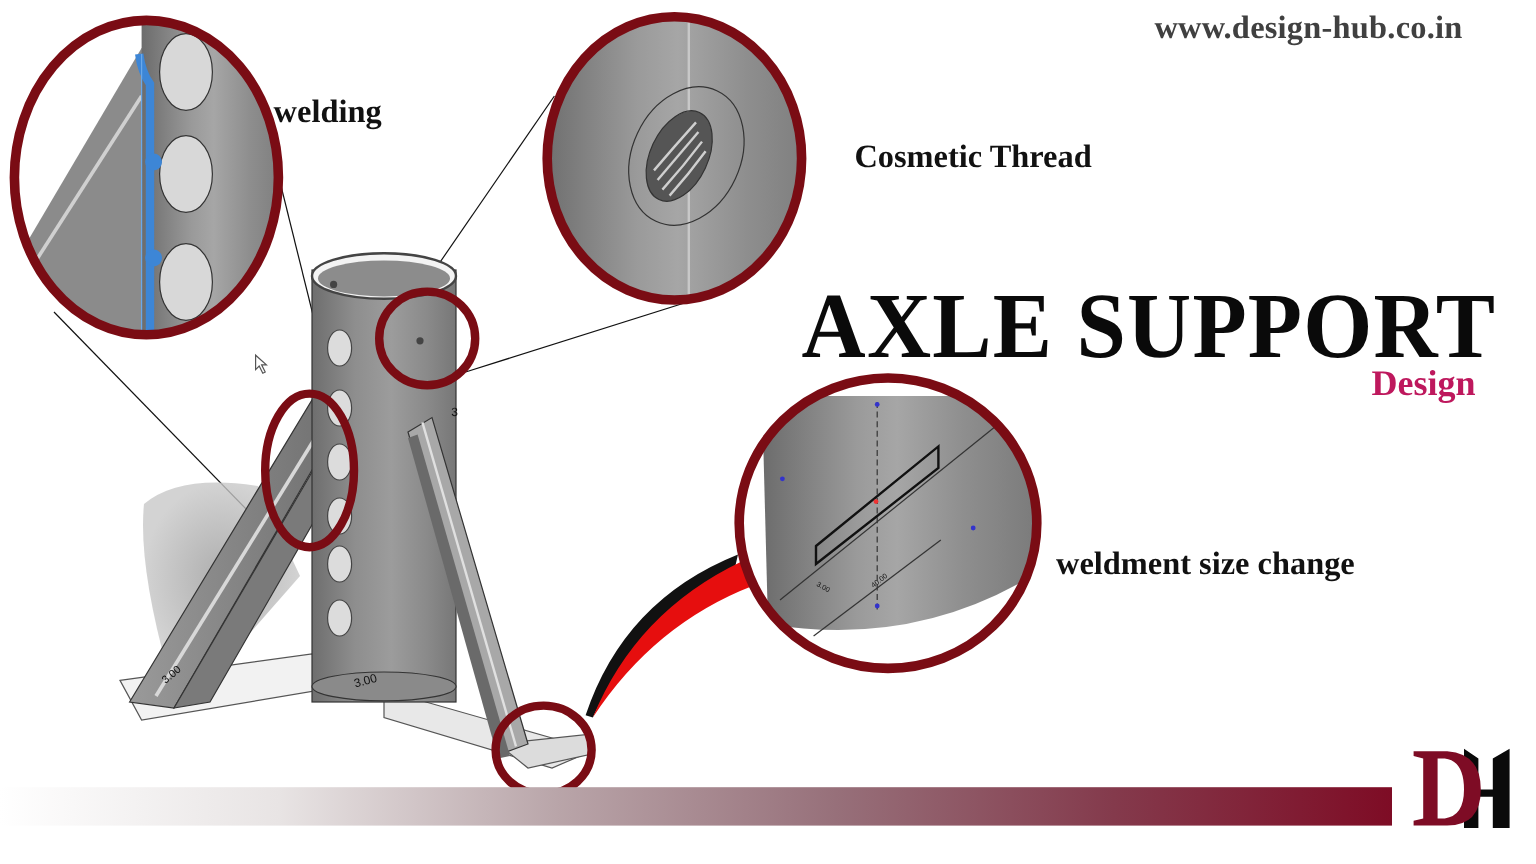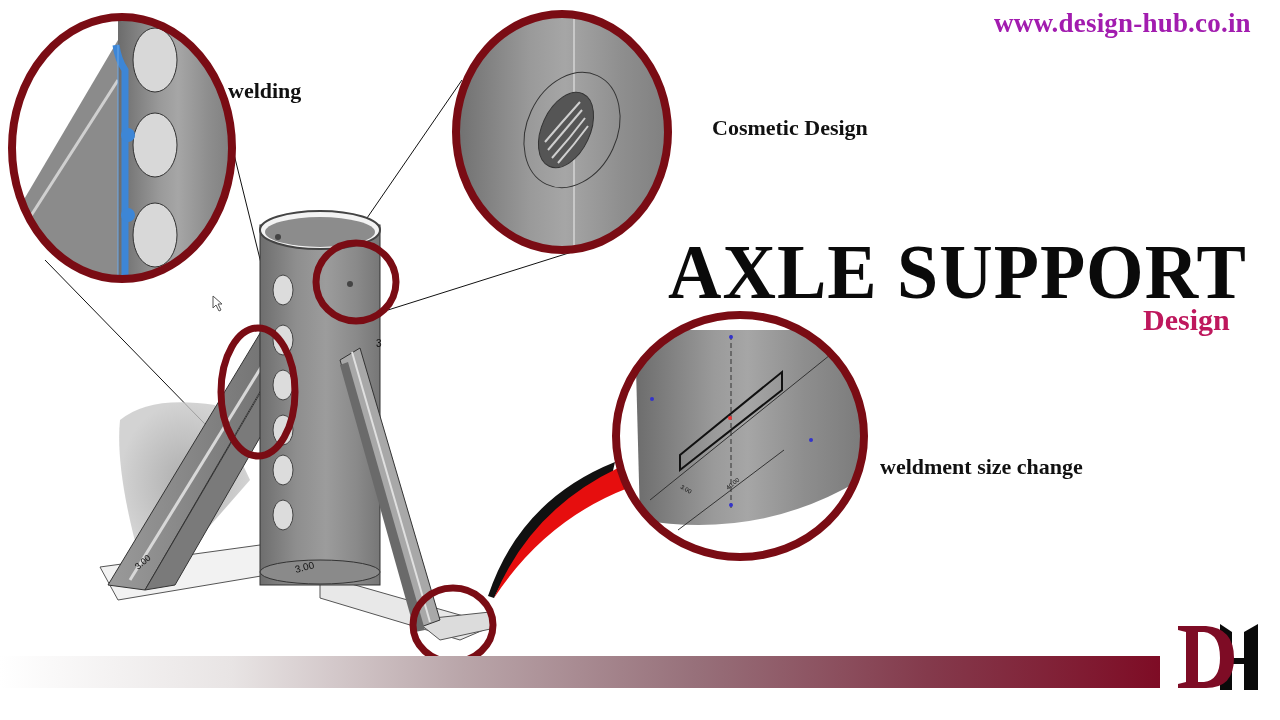--- a/index.html
+++ b/index.html
@@ -1,21 +1,21 @@
 <!DOCTYPE html>
 <html><head>
 <meta charset="utf-8">
 <style>
   html,body{margin:0;padding:0;}
   body{width:1280px;height:720px;position:relative;overflow:hidden;background:#ffffff;font-family:"Liberation Serif",serif;}
   .abs{position:absolute;}
-  .site-url{left:962px;top:8px;font-size:27px;font-weight:bold;color:#a21caf;letter-spacing:0.2px;margin-left:32px;}
+  .site-url{left:962px;top:8px;font-size:27px;font-weight:bold;color:#404040;letter-spacing:0.2px;}
   .title{left:668px;top:228px;font-size:74px;font-weight:bold;color:#0a0a0a;letter-spacing:1px;transform:scaleY(1.05);transform-origin:left top;}
   .subtitle{left:1143px;top:303px;font-size:30px;font-weight:bold;color:#be185d;}
-  .callout-label{font-size:22px;font-weight:bold;color:#111;}
+  .callout-label{font-size:27px;font-weight:bold;color:#111;}
   .footer-bar{left:0;top:656px;width:1160px;height:32px;background:linear-gradient(to right,#ffffff 0%,#e8e4e4 20%,#b9a5a9 40%,#97707a 60%,#843a4c 80%,#7e0c25 100%);}
   .logo{left:1172px;top:618px;width:96px;height:74px;}
   svg.scene{position:absolute;left:0;top:0;}
 </style>
 </head>
 <body>
 
 <svg class="scene" width="1280" height="720" viewBox="0 0 1280 720">
   <defs>
     <linearGradient id="tube" x1="0" x2="1" y1="0" y2="0">
@@ -150,21 +150,21 @@
       <text x="680" y="488" font-family="Liberation Sans, sans-serif" font-size="6" fill="#111" transform="rotate(30 680 488)">3.00</text>
       <text x="728" y="490" font-family="Liberation Sans, sans-serif" font-size="6" fill="#111" transform="rotate(-38 728 490)">40.00</text>
     </g>
     <ellipse cx="740" cy="436" rx="124" ry="121" fill="none" stroke="#7a0c14" stroke-width="8"></ellipse>
   </g>
 </svg>
 
 <div class="abs site-url">www.design-hub.co.in</div>
 
 <div class="abs callout-label" style="left:228px;top:78px;">welding</div>
-<div class="abs callout-label" style="left:712px;top:115px;">Cosmetic Design</div>
+<div class="abs callout-label" style="left:712px;top:115px;">Cosmetic Thread</div>
 <div class="abs callout-label" style="left:880px;top:454px;">weldment size change</div>
 
 <div class="abs title">AXLE SUPPORT</div>
 <div class="abs subtitle">Design</div>
 
 <div class="abs footer-bar"></div>
 
 <svg class="abs logo" viewBox="0 0 96 74">
   <path d="M48 6 L60 14 L60 40 L72 40 L72 14 L86 6 L86 72 L72 72 L72 46 L60 46 L60 72 L48 72 Z" fill="#0a0a0a"></path>
   <path d="M6 8 L34 8 Q62 10 62 40 Q62 70 34 70 L6 70 L6 66 L14 64 L14 14 L6 12 Z M26 14 L26 64 L32 64 Q48 62 48 40 Q48 16 32 14 Z" fill="#7e0c25"></path>

